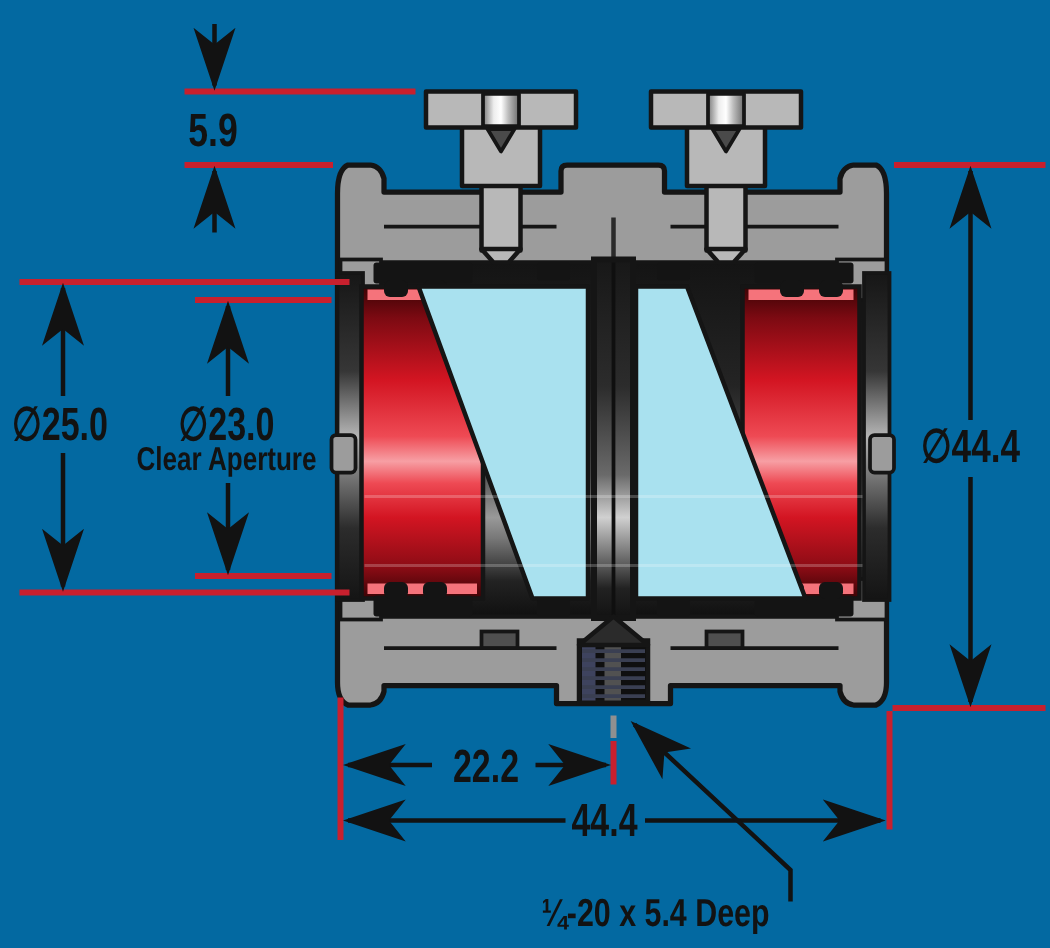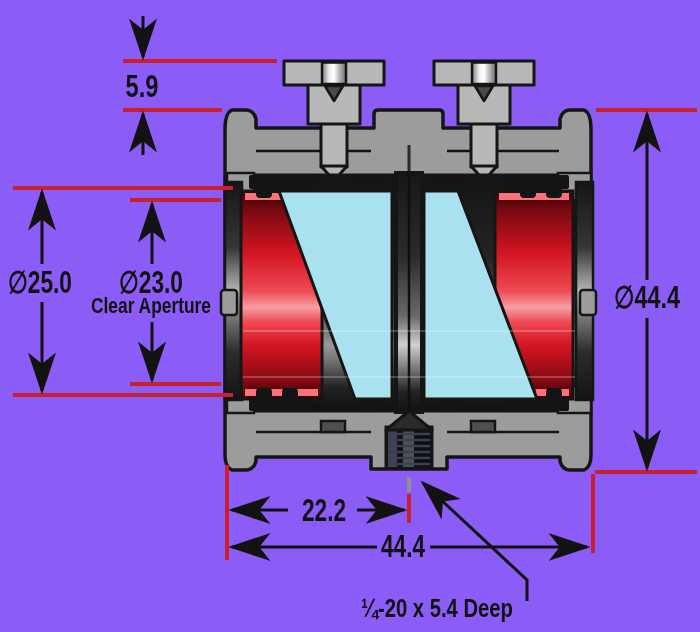--- a/index.html
+++ b/index.html
@@ -1,16 +1,16 @@
 <!DOCTYPE html>
 <html><head>
 <meta charset="utf-8">
 <style>
   html,body{margin:0;padding:0;background:#ffffff;}
-  .stage{width:700px;height:632px;position:relative;background:#8b5cf6;overflow:hidden;}
+  .stage{width:700px;height:632px;position:relative;background:#0369a1;overflow:hidden;}
   svg{display:block;}
   text.dim{font-family:"Liberation Sans", sans-serif;font-weight:bold;fill:#121212;}
 </style>
 </head>
 <body>
 
 <div class="stage">
 <svg width="700" height="632" viewBox="0 0 700 632">
   <defs>
     <linearGradient id="gradBore" gradientUnits="userSpaceOnUse" x1="0" y1="175" x2="0" y2="411">

